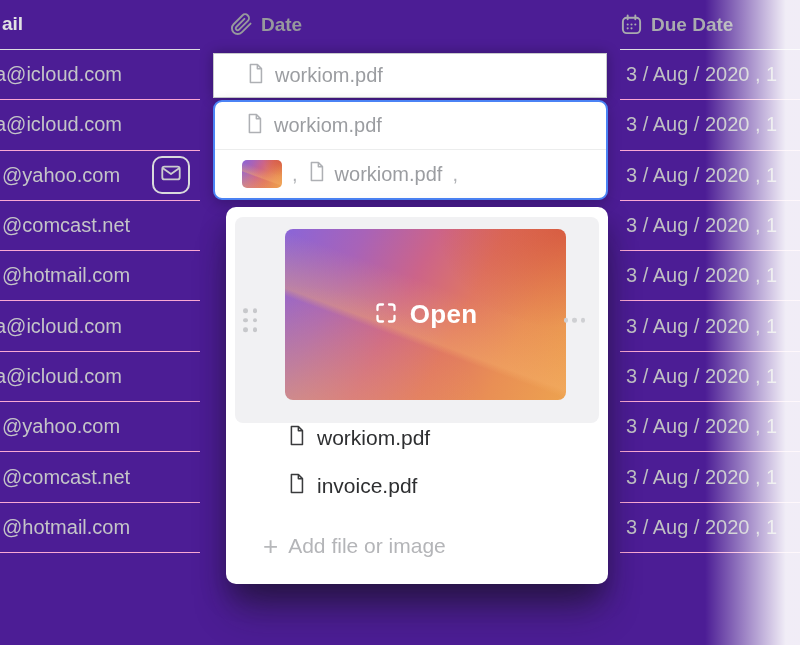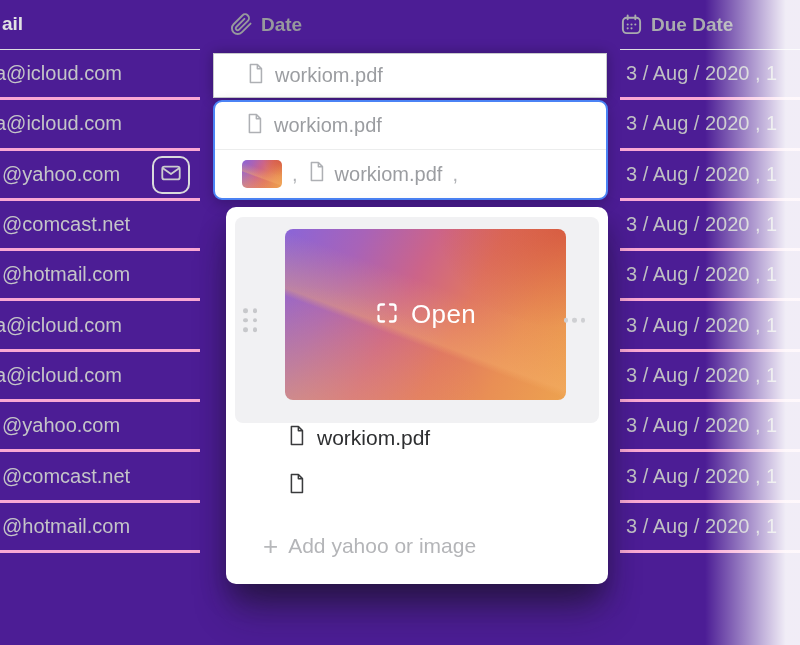--- a/index.html
+++ b/index.html
@@ -5,21 +5,21 @@
   * { margin:0; padding:0; box-sizing:border-box; }
   html,body { background:#fff; }
   .stage {
     position:relative; width:800px; height:645px; overflow:hidden;
     background:#4c1d95; font-family:"Liberation Sans", sans-serif;
   }
   
   .col { position:absolute; top:49px; border-top:1px solid #dcdde0; z-index:1; }
   .col-left  { left:0;  width:200px; }
   .col-right { left:620px; width:180px; }
-  .srow { height:50.3px; border-bottom:3px solid #f9a8d4; display:flex; align-items:center;
+  .srow { height:50.3px; border-bottom:1px solid #f9a8d4; display:flex; align-items:center;
           font-size:20px; color:#c4c5c8; white-space:nowrap; overflow:visible; }
   .col-left  .srow { padding-left:2px; }
   .col-right .srow { padding-left:6px; color:#bfc0c3; }
   .cut { margin-left:-7px; }
   .mail-badge { position:absolute; left:152px; top:106px; width:38px; height:38px;
     border:2px solid #d9dadc; border-radius:10px; display:flex; align-items:center; justify-content:center;
     color:#cbccce; background:transparent; }
   
   .hdr { position:absolute; top:13px; display:flex; align-items:center; gap:8px;
          font-size:19px; font-weight:700; z-index:1; }
@@ -40,20 +40,21 @@
   .sel-line.first { border-bottom:1px solid #eceded; }
   .sel-line.second { padding-left:27px; gap:10px; }
   .comma { color:#b0b2b6; }
   .doc-icon { color:#aeb0b4; flex:0 0 auto; }
   .grad {
     background:
       radial-gradient(95% 120% at 100% 0%, rgba(205,62,52,.60) 0%, rgba(205,62,52,0) 48%),
       radial-gradient(130% 150% at 0% 115%, rgba(247,186,96,.55) 0%, rgba(247,186,96,0) 55%),
       linear-gradient(20deg, rgba(244,170,100,0) 38%, rgba(246,178,108,.40) 41%, rgba(246,178,108,.15) 54%, rgba(244,170,100,0) 62%),
       linear-gradient(118deg, #8a65d8 0%, #a863b8 22%, #cc6489 42%, #e07762 60%, #e98f55 78%, #eda24f 100%);
+    font-weight: bold;
   }
   .thumb { width:40px; height:28px; border-radius:5px; flex:0 0 auto; }
   
   .popup { position:absolute; left:226px; top:207px; width:382px; height:377px;
     background:#fff; border-radius:10px; z-index:6;
     box-shadow:0 12px 26px rgba(0,0,0,.28), 0 32px 38px -8px rgba(25,25,25,.45); }
   .panel { position:absolute; left:9px; top:10px; width:364px; height:206px;
     background:#f1f1f3; border-radius:8px; }
   .preview { position:absolute; left:50px; top:12px; width:281px; height:171px;
     border-radius:8px; display:flex; align-items:center; justify-content:center; gap:12px;
@@ -256,22 +257,23 @@
       <span>workiom.pdf</span>
     </div>
 
     <div class="file-row r2">
       <span class="doc-icon">
         <svg width="17" height="21" viewBox="0 0 20 24" fill="none" stroke="currentColor" stroke-width="1.8" stroke-linejoin="round">
           <path d="M4 1.5h8.2L17 6.3V22.5H4Z"></path>
             <path d="M12.2 1.5V6.3H17"></path>
         </svg>
       </span>
+      <span>invoice.pdf</span>
     </div>
 
     <div class="add-row">
       <span class="plus">+</span>
-      <span>Add yahoo or image</span>
+      <span>Add file or image</span>
     </div>
   </div>
 
   <div class="fade-right"></div>
 </div>
 
 </body></html>

